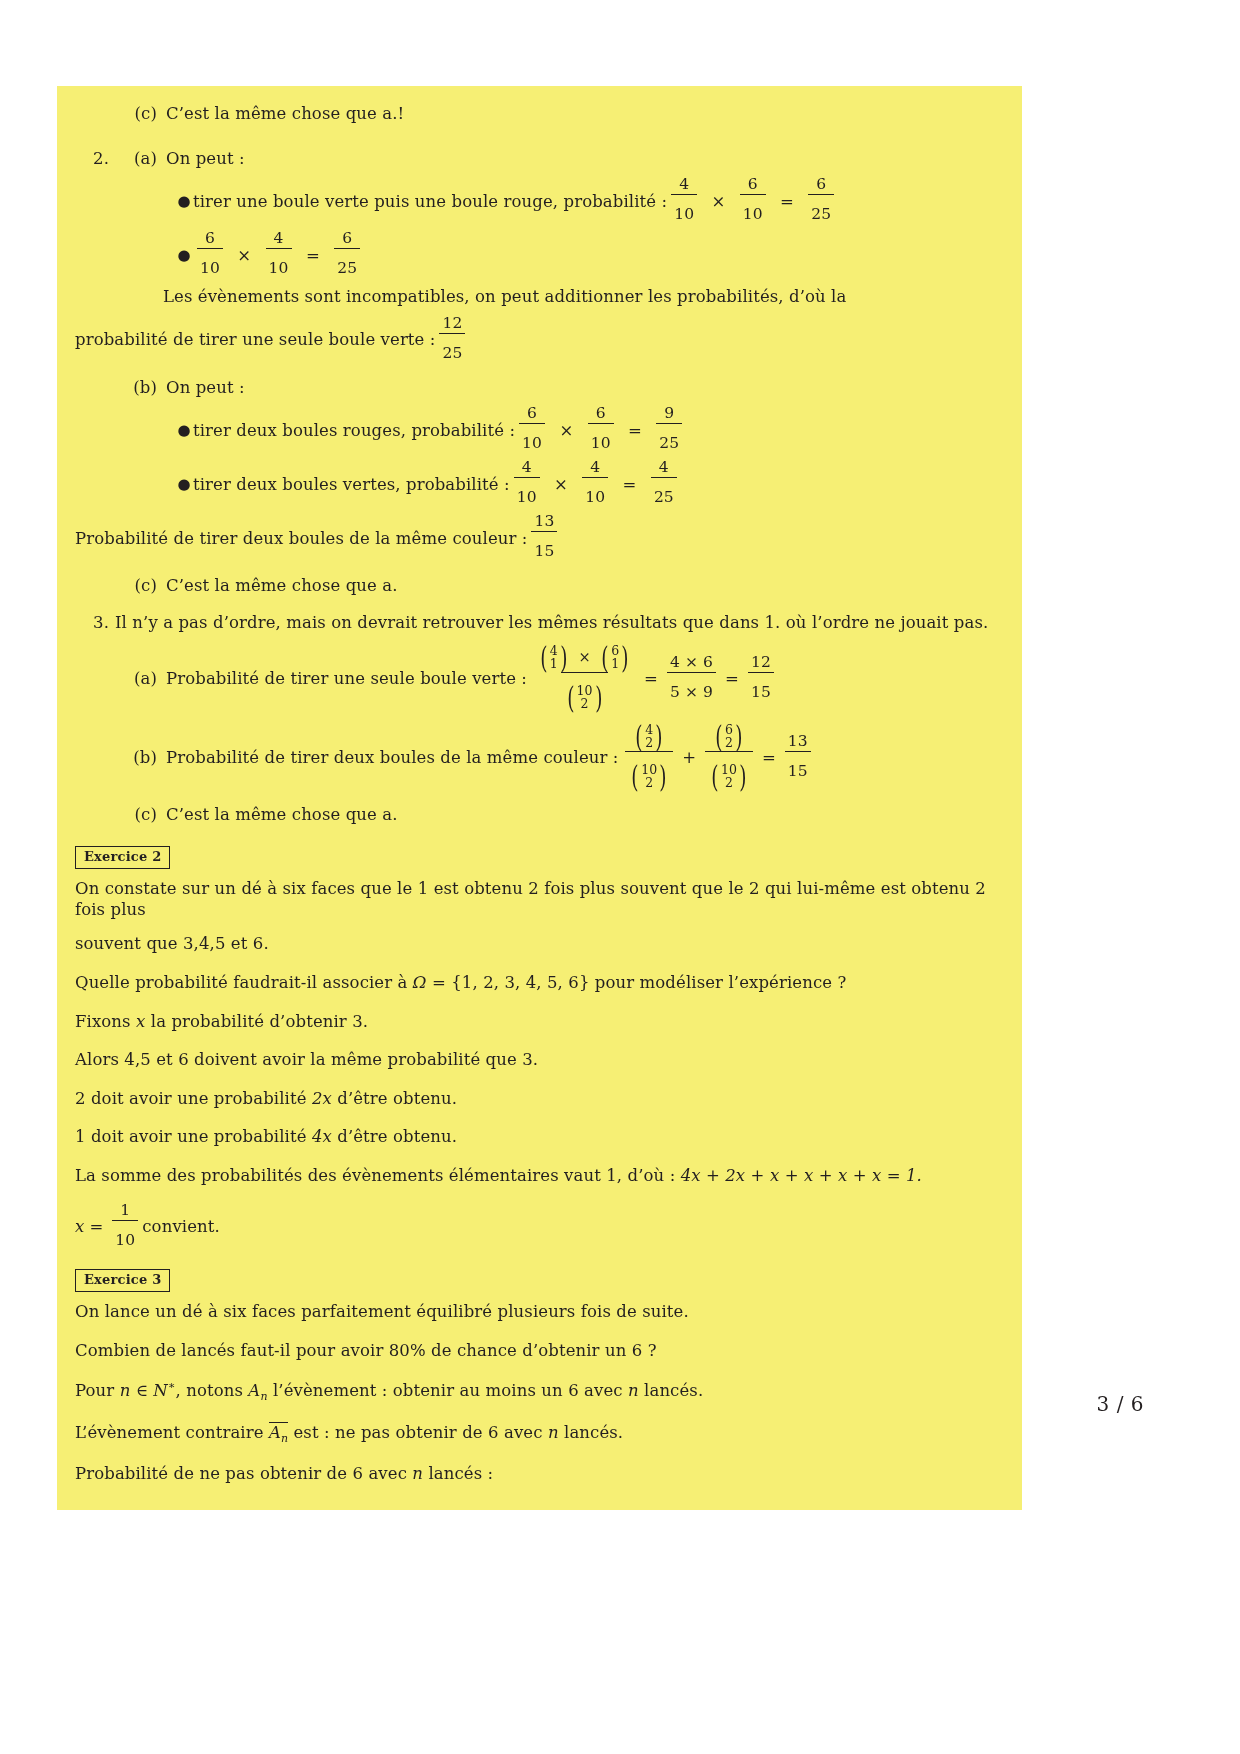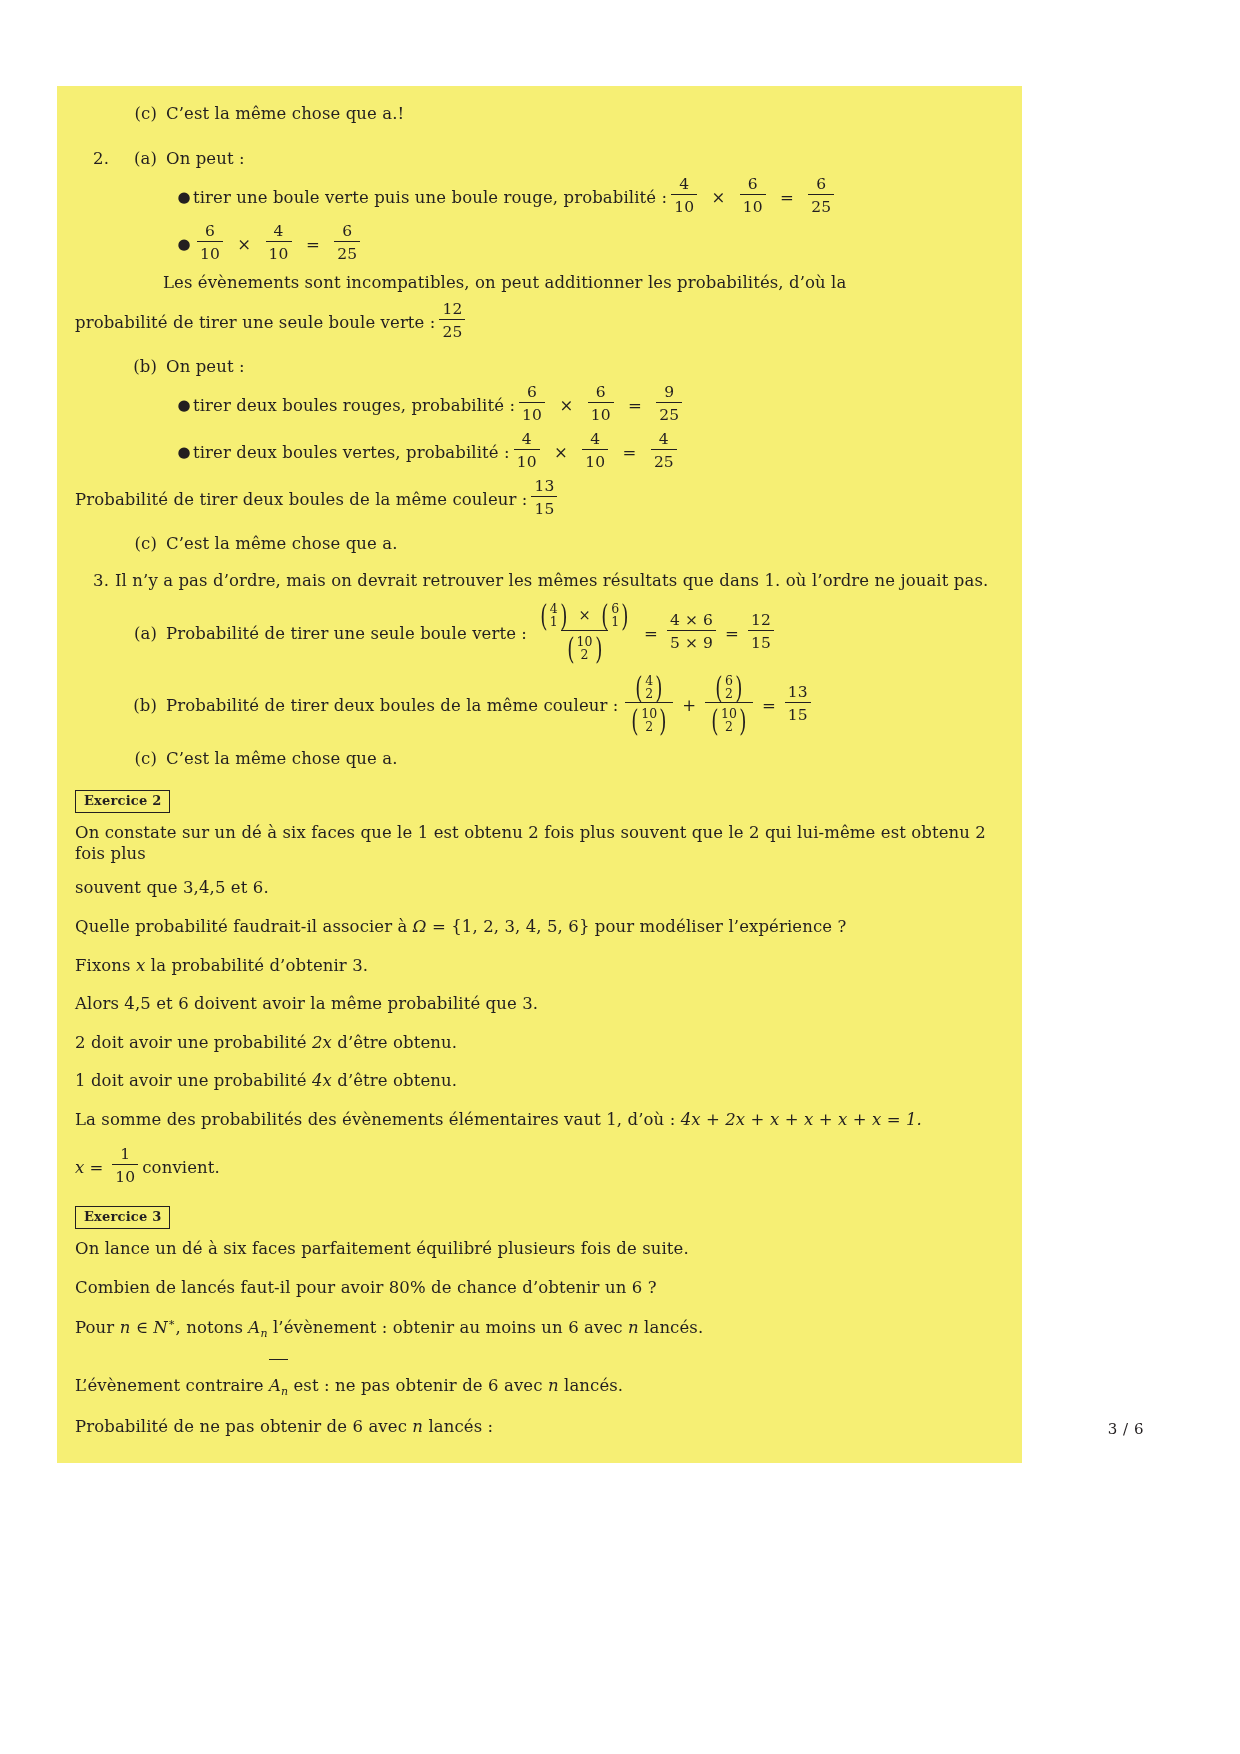--- a/index.html
+++ b/index.html
@@ -85,21 +85,21 @@
     flex-direction: column;
     align-items: center;
     vertical-align: middle;
     margin: 0 4px;
     line-height: 1.03;
     font-size: 15.5px;
     position: relative;
     top: -0.12em;
   }
   .frac .num { padding: 0 3px 1px 3px; }
-  .frac .den { padding: 5px 3px 0 3px; border-top: 1.15px solid #231f20; }
+  .frac .den { padding: 12px 3px 0 3px; border-top: 1.15px solid #231f20; }
 
   .op { margin: 0 5px; }
 
   
   .binom {
     display: inline-flex;
     align-items: center;
     vertical-align: middle;
     font-size: 15px;
     line-height: 1;
@@ -117,21 +117,21 @@
     flex-direction: column;
     align-items: center;
     line-height: 1.02;
     font-size: 12.5px;
     padding: 0 0px;
   }
 
   
   .overline {
     border-top: 1.1px solid #231f20;
-    padding-top: 16px;
+    padding-top: 0;
     display: inline-block;
   }
 
   
   .exbox {
     display: inline-block;
     border: 1.6px solid #231f20;
     padding: 3px 8px 4px 8px;
     font-weight: bold;
     font-size: 13px;
@@ -141,23 +141,22 @@
   }
 
   .para { margin: 0 0 18px 0; }
   .para-tall { margin: 0 0 14px 0; display: flex; align-items: center; }
 
   
   #page-footer {
     position: absolute;
     right: 96px;
     top: 1392px;
-    font-size: 15px;
+    font-size: 20px;
     letter-spacing: .5px;
-    margin-top: 28px;
   }
 </style>
 </head>
 <body>
 
 <div id="highlight-block">
  <div class="inner">
 
   
   <div class="row txt">

